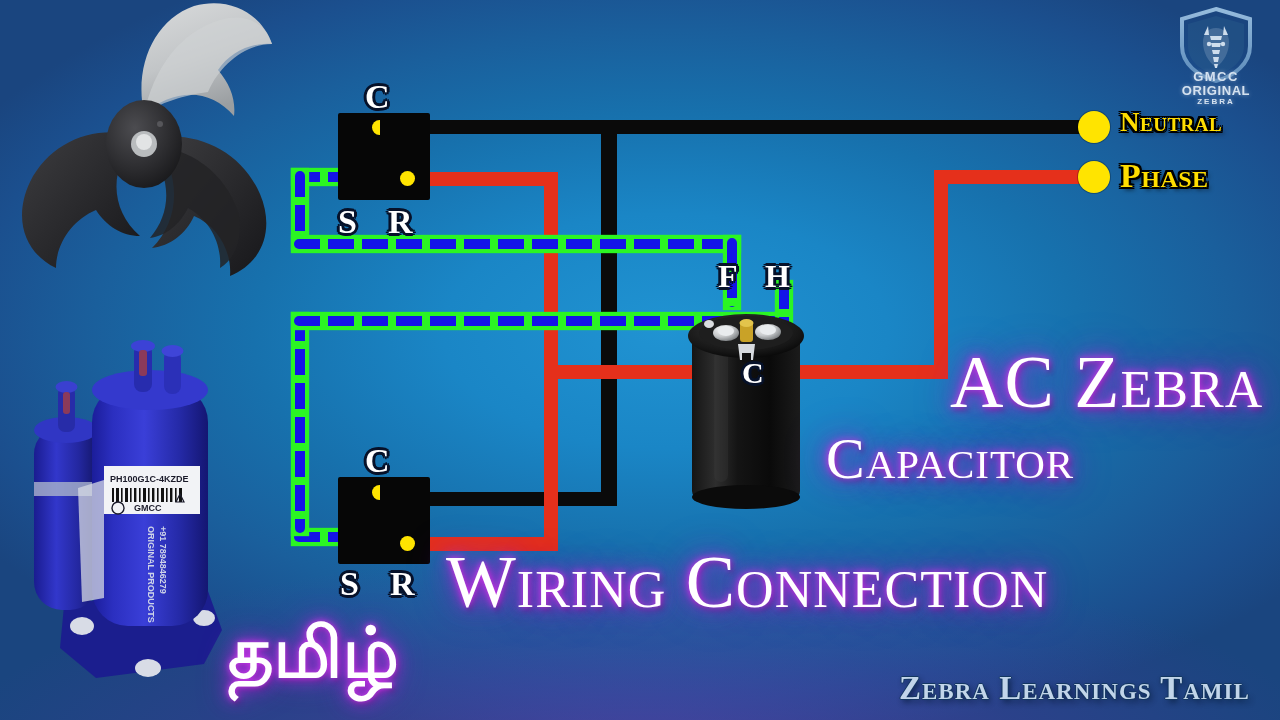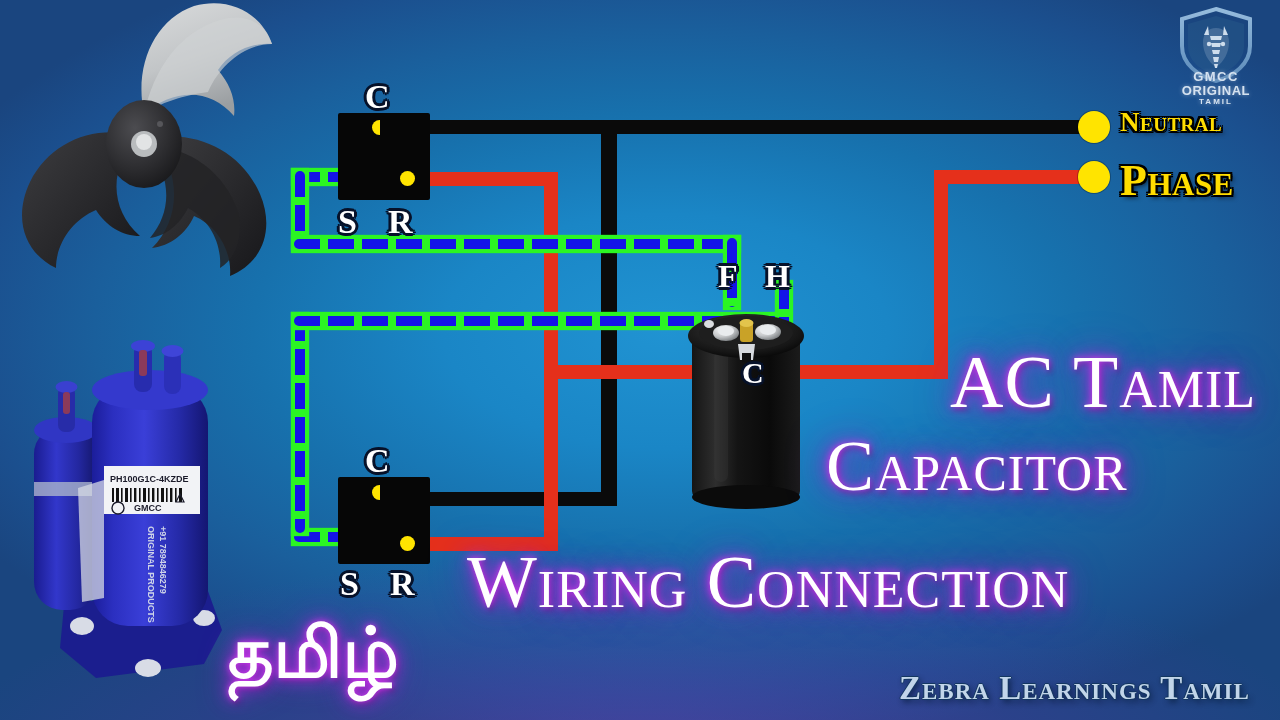--- a/index.html
+++ b/index.html
@@ -251,25 +251,25 @@
     <ellipse cx="33" cy="20" rx="5" ry="4" fill="#d9dcdf"></ellipse>
   </svg>
 
   <div class="olabel" style="left:718px;top:260px;font-size:32px;">F</div>
   <div class="olabel" style="left:765px;top:260px;font-size:32px;">H</div>
   <div class="olabel" style="left:742px;top:358px;font-size:30px;">C</div>
 
   <div class="term" style="left:1078px;top:111px;"></div>
   <div class="supply" style="left:1120px;top:109px;font-size:27px;">Neutral</div>
   <div class="term" style="left:1078px;top:161px;"></div>
-  <div class="supply" style="left:1120px;top:159px;font-size:44px;">Phase</div>
-
-  <div class="title" style="left:950px;top:345px;font-size:74px;">AC Tamil</div>
-  <div class="title" style="left:826px;top:430px;font-size:72px;">Capacitor</div>
-  <div class="title" style="left:446px;top:545px;font-size:74px;margin-left:21px;">Wiring Connection</div>
+  <div class="supply" style="left:1120px;top:159px;font-size:34px;">Phase</div>
+
+  <div class="title" style="left:950px;top:345px;font-size:74px;">AC Zebra</div>
+  <div class="title" style="left:826px;top:430px;font-size:58px;">Capacitor</div>
+  <div class="title" style="left:446px;top:545px;font-size:74px;">Wiring Connection</div>
   <div class="tamil" style="left:228px;top:618px;font-size:70px;">தமிழ்</div>
 
   <div class="watermark" style="left:855px;top:672px;">Zebra Learnings Tamil</div>
 
   <div id="logo">
     <svg width="92" height="80" viewBox="0 0 92 80">
       <defs>
         <linearGradient id="shG" x1="0" y1="0" x2="0" y2="1">
           <stop offset="0" stop-color="#9fc4e4"></stop>
             <stop offset="1" stop-color="#5f8fbd"></stop>
@@ -286,16 +286,16 @@
         <path d="M41,39 L51,39 L50,43 L42,43 Z"></path>
         <path d="M42,46 L50,46 L49,50 L43,50 Z"></path>
         <path d="M43,53 L49,53 L48,58 L44,58 Z"></path>
         <path d="M44,60 L48,60 L47,64 L45,64 Z"></path>
         <circle cx="39" cy="40" r="2.2"></circle>
           <circle cx="53" cy="40" r="2.2"></circle>
       </g>
     </svg>
     <div class="ltxt" style="top:66px;font-size:13px;letter-spacing:1.5px;">GMCC</div>
     <div class="ltxt" style="top:80px;font-size:13px;letter-spacing:.6px;">ORIGINAL</div>
-    <div class="ltxt" style="top:94px;font-size:8px;letter-spacing:2px;">TAMIL</div>
+    <div class="ltxt" style="top:94px;font-size:8px;letter-spacing:2px;">ZEBRA</div>
   </div>
 
 </div>
 
 </body></html>

